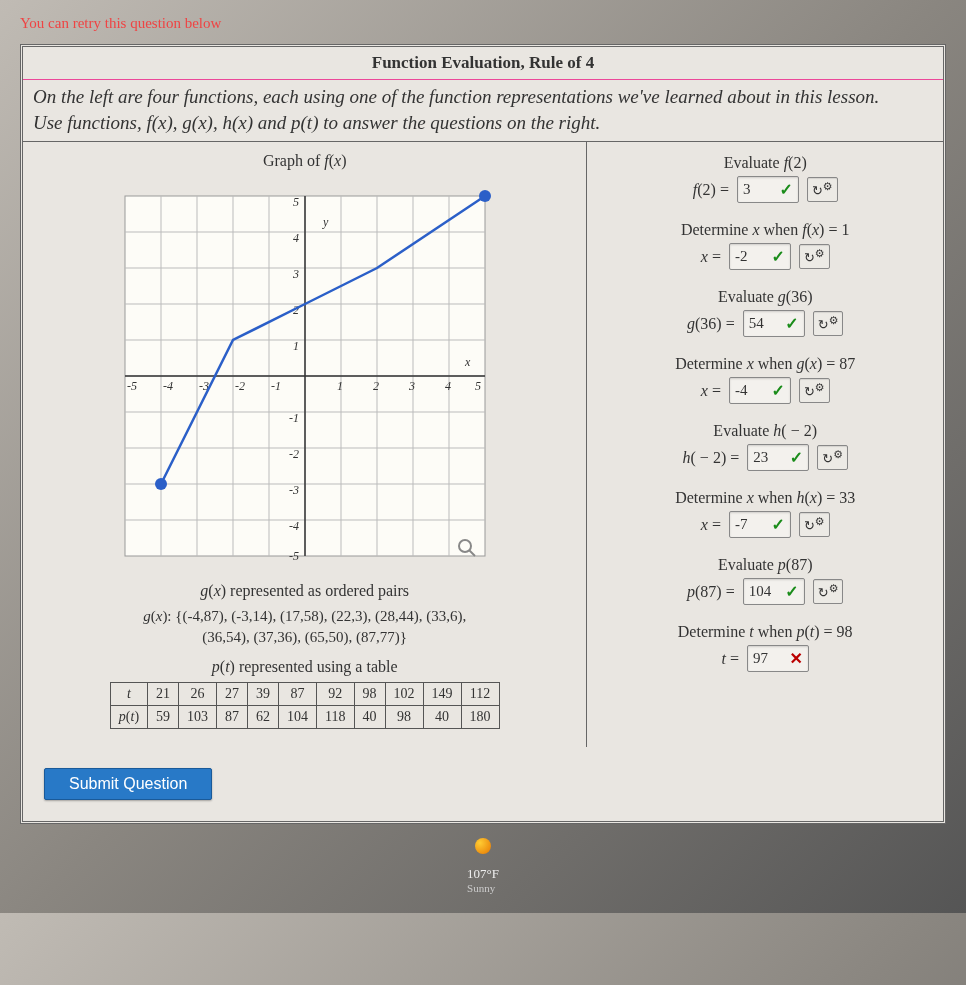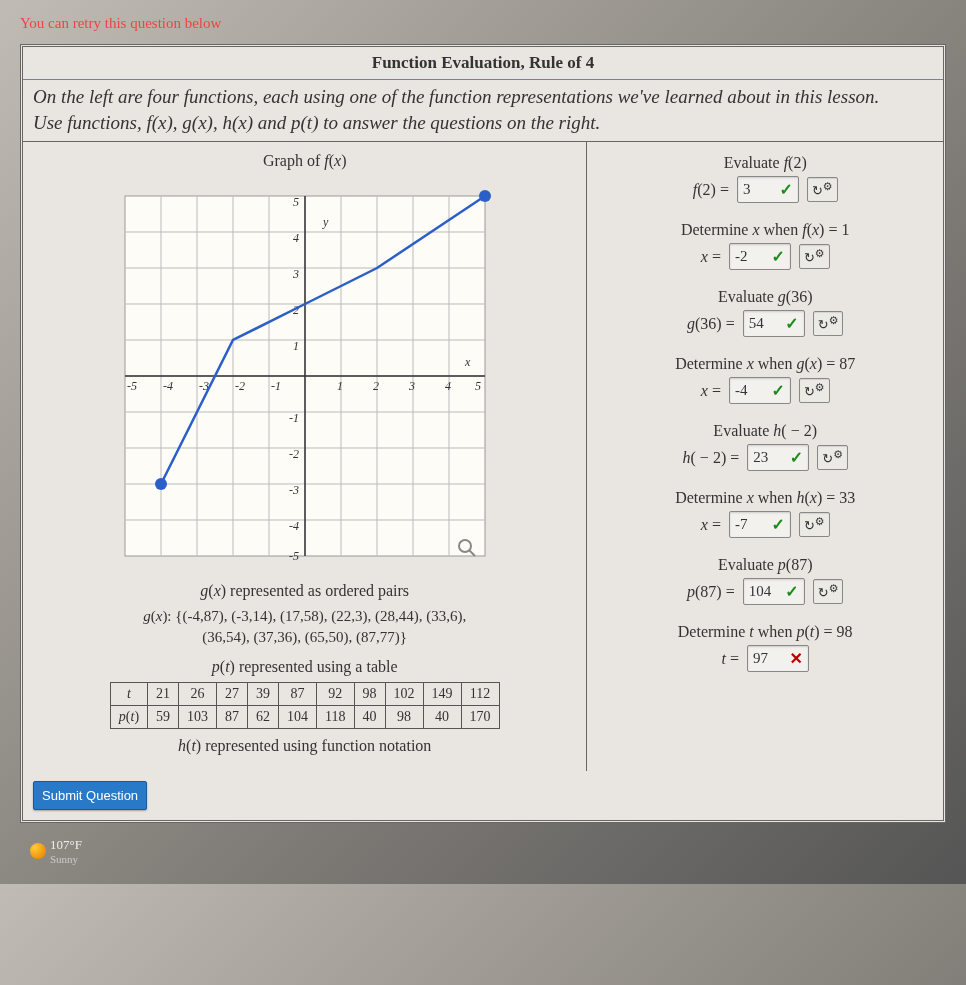--- a/index.html
+++ b/index.html
@@ -121,34 +121,35 @@
     padding: 2px 4px;
     font-size: 13px;
     border-radius: 2px;
     box-shadow: inset 0 1px 1px rgba(0,0,0,0.1);
   }
   .math-i { font-style: italic; font-family: Georgia, serif; }
   .submit-btn {
     background: #2879c7;
     color: #fff;
     border: 1px solid #1a5a99;
-    padding: 6px 8px;
-    font-size: 13px;
-    margin: 10px;
+    padding: 6px 24px;
+    font-size: 16px;
+    margin: 21px;
     border-radius: 2px;
     box-shadow: 0 1px 2px rgba(0,0,0,0.3);
   }
   .taskbar {
     margin-top: 10px;
     padding: 4px 10px;
     color: #ddd;
     font-size: 13px;
     display: flex;
     align-items: center;
-    gap: 4px;
+    gap: 12px;
+    flex-direction: column;
   }
   .weather-icon {
     width: 16px; height: 16px;
     background: radial-gradient(circle at 30% 30%, #ffcc33, #e67700);
     border-radius: 50%;
   }
 </style>
 </head>
 <body>
 
@@ -252,26 +253,25 @@
           <th><span class="math-i">p</span>(<span class="math-i">t</span>)</th>
           <td>59</td>
               <td>103</td>
               <td>87</td>
           <td>62</td>
               <td>104</td>
               <td>118</td>
           <td>40</td>
               <td>98</td>
               <td>40</td>
-          <td>170</td>
+          <td>180</td>
         </tr>
       </tbody>
         </table>
 
-      <div class="section-label"><span class="math-i">h</span>(<span class="math-i">t</span>) represented using function notation</div>
     </div>
 
     <div class="right-col">
 
       <div class="q-block">
         <div class="q-prompt">Evaluate <span class="math-i">f</span>(2)</div>
         <div class="ans-row">
           <span><span class="math-i">f</span>(2) =</span>
           <span class="ans-input">
             <span>3</span>

